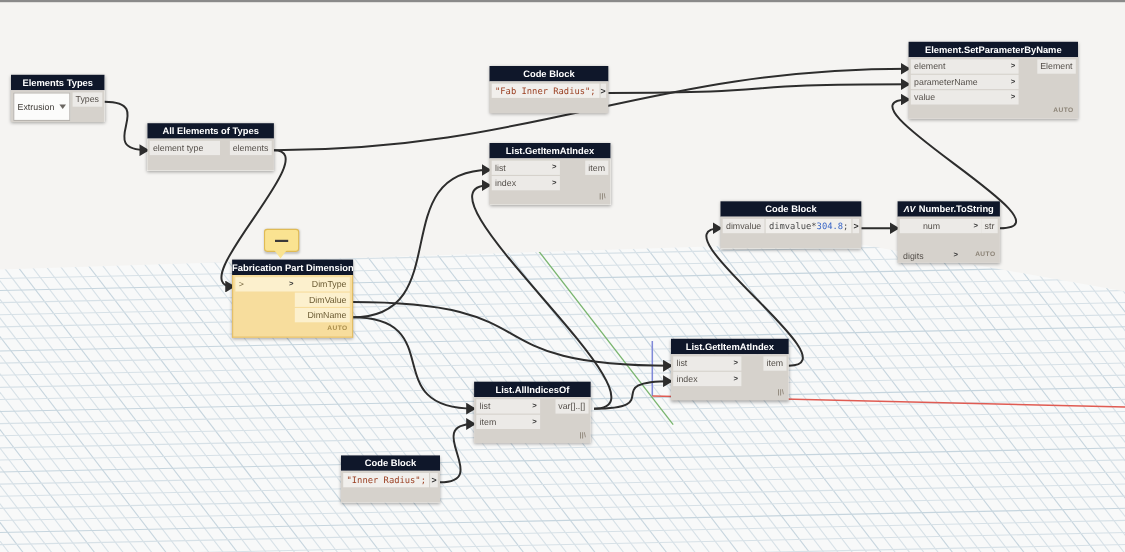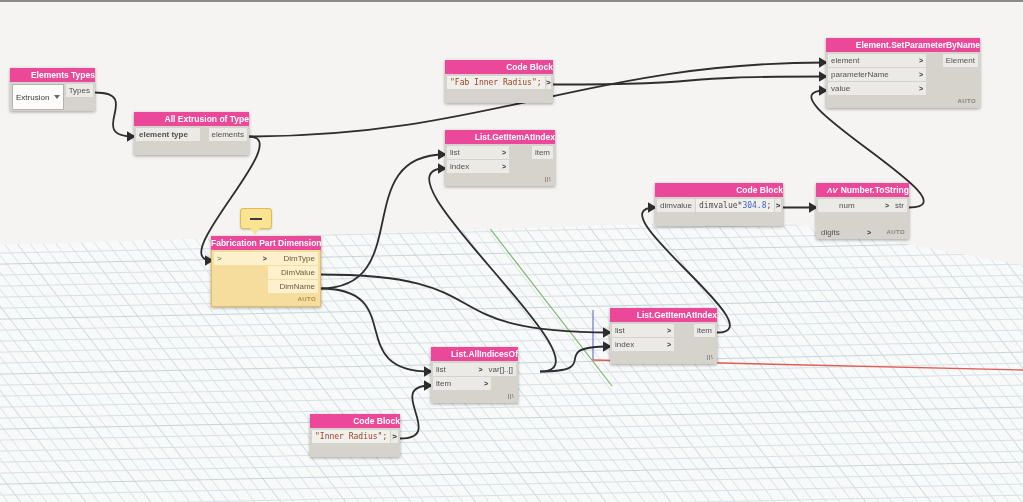--- a/index.html
+++ b/index.html
@@ -6,21 +6,21 @@
   #canvas{
     position:relative; width:1023px; height:502px; overflow:hidden;
     background:#f5f4f2;
     border-top:2px solid #8a8a8a; box-sizing:border-box;
     font-family:"Liberation Sans", sans-serif;
   }
   svg.layer{position:absolute;left:0;top:0;width:1023px;height:502px;}
   #grid-svg{z-index:1;}
   #wire-svg{z-index:2;}
   .node{position:absolute;z-index:3;box-shadow:0 1px 3px rgba(0,0,0,.35);font-size:8px;}
-  .hdr{background:#ec4899;color:#ffffff;font-weight:bold;font-size:8.5px;height:14px;line-height:14px;text-align:right;white-space:nowrap;overflow:hidden;}
+  .hdr{background:#0f172a;color:#ffffff;font-weight:bold;font-size:8.5px;height:14px;line-height:14px;text-align:center;white-space:nowrap;overflow:hidden;}
   .body{background:#d6d2cc;padding:2px;}
   .row{display:flex;align-items:stretch;margin-bottom:1px;height:13px;}
   .row:last-child{margin-bottom:0;}
   .chip{background:#eceae7;color:#55504b;line-height:13px;padding:0 3px;white-space:nowrap;gap:24px;}
   .chip.in{display:flex;justify-content:space-between;align-items:center;}
   .chev{color:#2f2f2f;font-weight:bold;font-size:7px;}
   .out{margin-left:auto;text-align:right;}
   .spacer{height:11px;}
   .foot{height:10px;font-size:6px;color:#8a8174;text-align:right;line-height:10px;padding-right:2px;font-weight:bold;letter-spacing:.4px;}
   .code{font-family:"DejaVu Sans Mono", monospace;color:#9a3e20;background:#f1efec;line-height:13px;padding:0 3px;white-space:nowrap;flex:1;}
@@ -276,24 +276,24 @@
           <span>Extrusion</span>
           <span class="caret"></span>
         </div>
         <div class="chip out">Types</div>
       </div>
       <div class="spacer"></div>
     </div>
   </div>
 
   <div class="node" style="left:134px;top:110px;width:115px;">
-    <div class="hdr">All Extrusion of Type</div>
-    <div class="body">
-      <div class="row">
-        <div class="chip in" style="width:58px;font-weight:bold;">
+    <div class="hdr">All Elements of Types</div>
+    <div class="body">
+      <div class="row">
+        <div class="chip in" style="width:58px;">
           <span>element type</span>
         </div>
         <div class="chip out">elements</div>
       </div>
       <div class="spacer"></div>
     </div>
   </div>
 
   <div class="node" style="left:445px;top:58px;width:108px;">
     <div class="hdr">Code Block</div>
@@ -425,21 +425,21 @@
       <div class="row">
         <div class="chip in" style="width:56px;">
           <span>index</span>
           <span class="chev">&gt;</span>
         </div>
       </div>
       <div class="foot">||\</div>
     </div>
   </div>
 
-  <div class="node" style="left:431px;top:345px;width:87px;">
+  <div class="node" style="left:431px;top:345px;width:106px;">
     <div class="hdr">List.AllIndicesOf</div>
     <div class="body">
       <div class="row">
         <div class="chip in" style="width:52px;">
           <span>list</span>
           <span class="chev">&gt;</span>
         </div>
         <div class="chip out">var[]..[]</div>
       </div>
       <div class="row">

